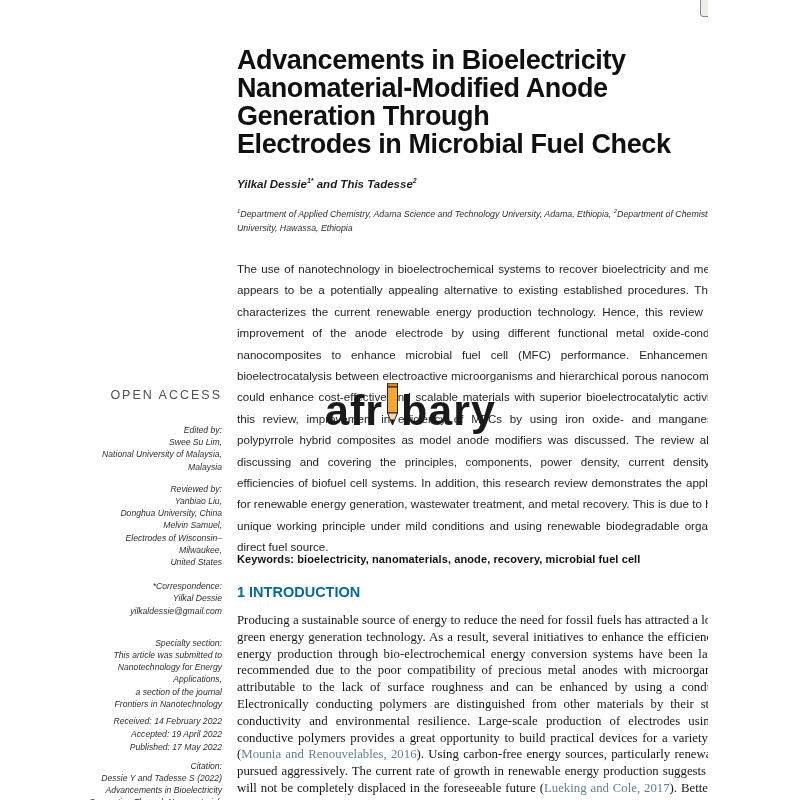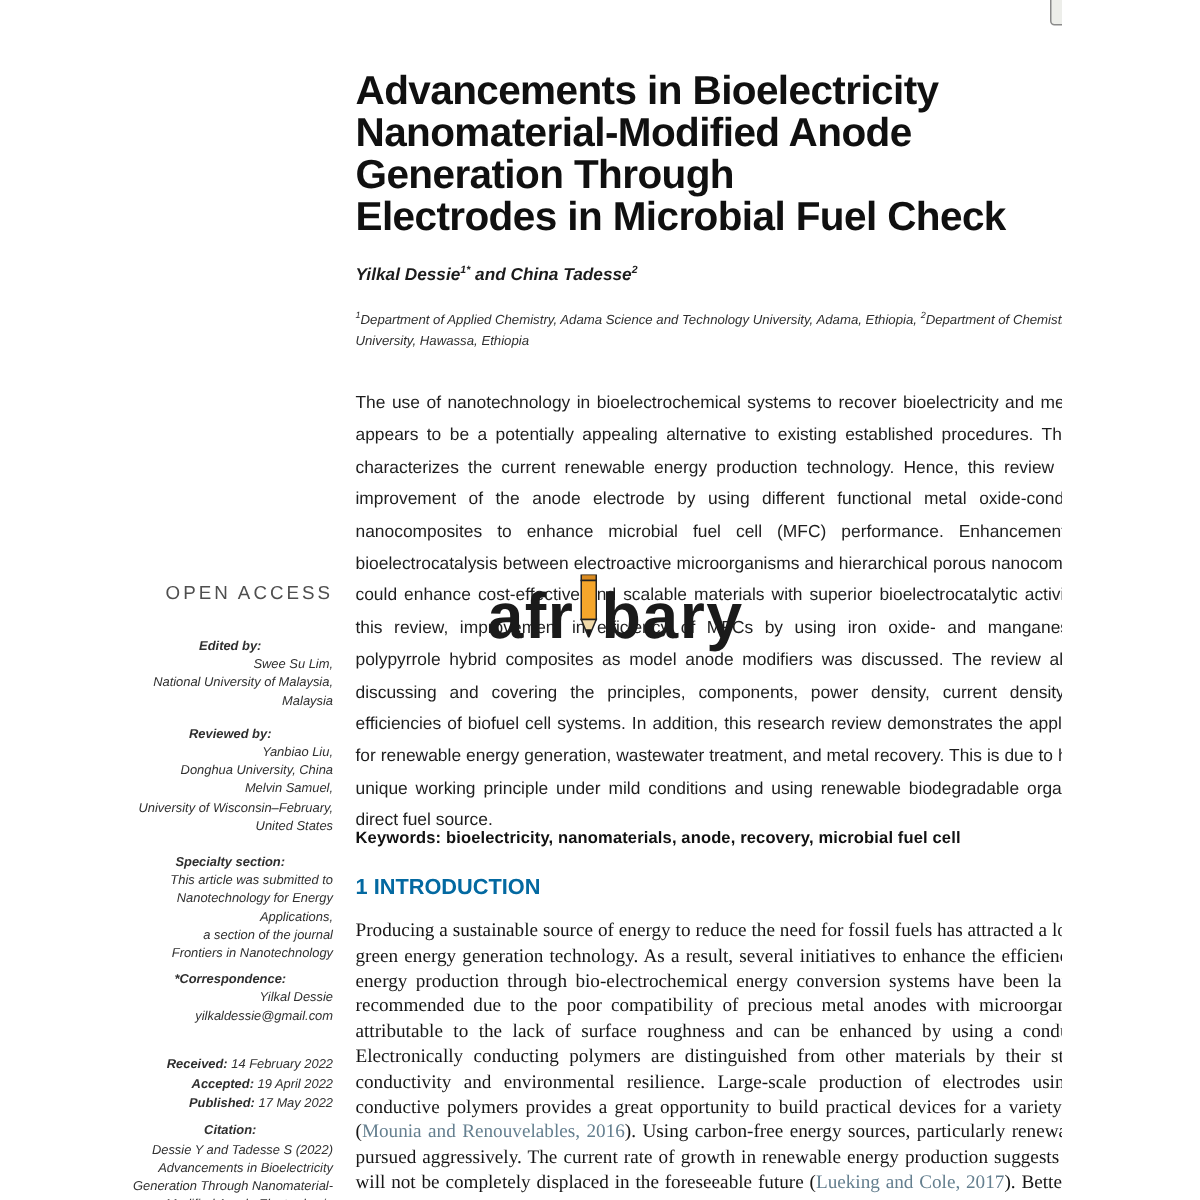--- a/index.html
+++ b/index.html
@@ -34,21 +34,21 @@
 
   
   .sidebar{position:absolute;left:85px;top:360px;width:137px;text-align:right;
            font-size:8.6px;font-style:italic;color:#2f2f2f;line-height:12.2px;}
   .open-access{font-style:normal;font-size:12.5px;letter-spacing:2px;color:#4f4f4f;
                line-height:14px;margin-bottom:22px;margin-top:28px;}
   .sb-group{margin-bottom:10px;}
   .sb-group.mb12{margin-bottom:12px;}
   .sb-group.mb20{margin-bottom:20px;}
   .sb-group.mb5{margin-bottom:5px;}
-  .sb-label{font-weight:bold;text-align:center;}
+  .sb-label{font-weight:normal;}
   .sb-dates div{line-height:13.2px;}
 
   
   .watermark{position:absolute;left:325px;top:383px;display:flex;align-items:flex-end;
              font-weight:bold;font-size:43px;line-height:40px;letter-spacing:1px;
              color:#1a1a1a;pointer-events:none;}
   .watermark .pencil{display:inline-block;margin:0 1px 0 2px;}
 </style>
 </head>
 <body>
@@ -63,21 +63,21 @@
   </div>
 
   <div class="title">
     <div>Advancements in Bioelectricity</div>
     <div>Nanomaterial-Modified Anode</div>
     <div>Generation Through</div>
     <div>Electrodes in Microbial Fuel Check</div>
   </div>
 
   <div class="authors">
-    <span>Yilkal Dessie</span><sup>1*</sup><span> and China Tadesse</span><sup>2</sup>
+    <span>Yilkal Dessie</span><sup>1*</sup><span> and This Tadesse</span><sup>2</sup>
   </div>
 
   <div class="affil">
     <sup>1</sup><span>Department of Applied Chemistry, Adama Science and Technology University, Adama, Ethiopia, </span><sup>2</sup><span>Department of Chemistry, Hawassa University, Hawassa, Ethiopia</span>
   </div>
 
   <div class="sidebar">
     <div class="open-access">OPEN ACCESS</div>
 
     <div class="sb-group">
@@ -85,37 +85,37 @@
       <div>Swee Su Lim,</div>
       <div>National University of Malaysia,</div>
       <div>Malaysia</div>
     </div>
 
     <div class="sb-group mb12">
       <div class="sb-label">Reviewed by:</div>
       <div>Yanbiao Liu,</div>
       <div>Donghua University, China</div>
       <div>Melvin Samuel,</div>
-      <div>University of Wisconsin–February,</div>
+      <div>Electrodes of Wisconsin–Milwaukee,</div>
       <div>United States</div>
+    </div>
+
+    <div class="sb-group mb20">
+      <div class="sb-label">*Correspondence:</div>
+      <div>Yilkal Dessie</div>
+      <div>yilkaldessie@gmail.com</div>
     </div>
 
     <div class="sb-group mb5">
       <div class="sb-label">Specialty section:</div>
       <div>This article was submitted to</div>
       <div>Nanotechnology for Energy</div>
       <div>Applications,</div>
       <div>a section of the journal</div>
       <div>Frontiers in Nanotechnology</div>
-    </div>
-
-    <div class="sb-group mb20">
-      <div class="sb-label">*Correspondence:</div>
-      <div>Yilkal Dessie</div>
-      <div>yilkaldessie@gmail.com</div>
     </div>
 
     <div class="sb-group sb-dates mb5">
       <div><span class="sb-label">Received:</span><span> 14 February 2022</span></div>
       <div><span class="sb-label">Accepted:</span><span> 19 April 2022</span></div>
       <div><span class="sb-label">Published:</span><span> 17 May 2022</span></div>
     </div>
 
     <div class="sb-group">
       <div class="sb-label">Citation:</div>

